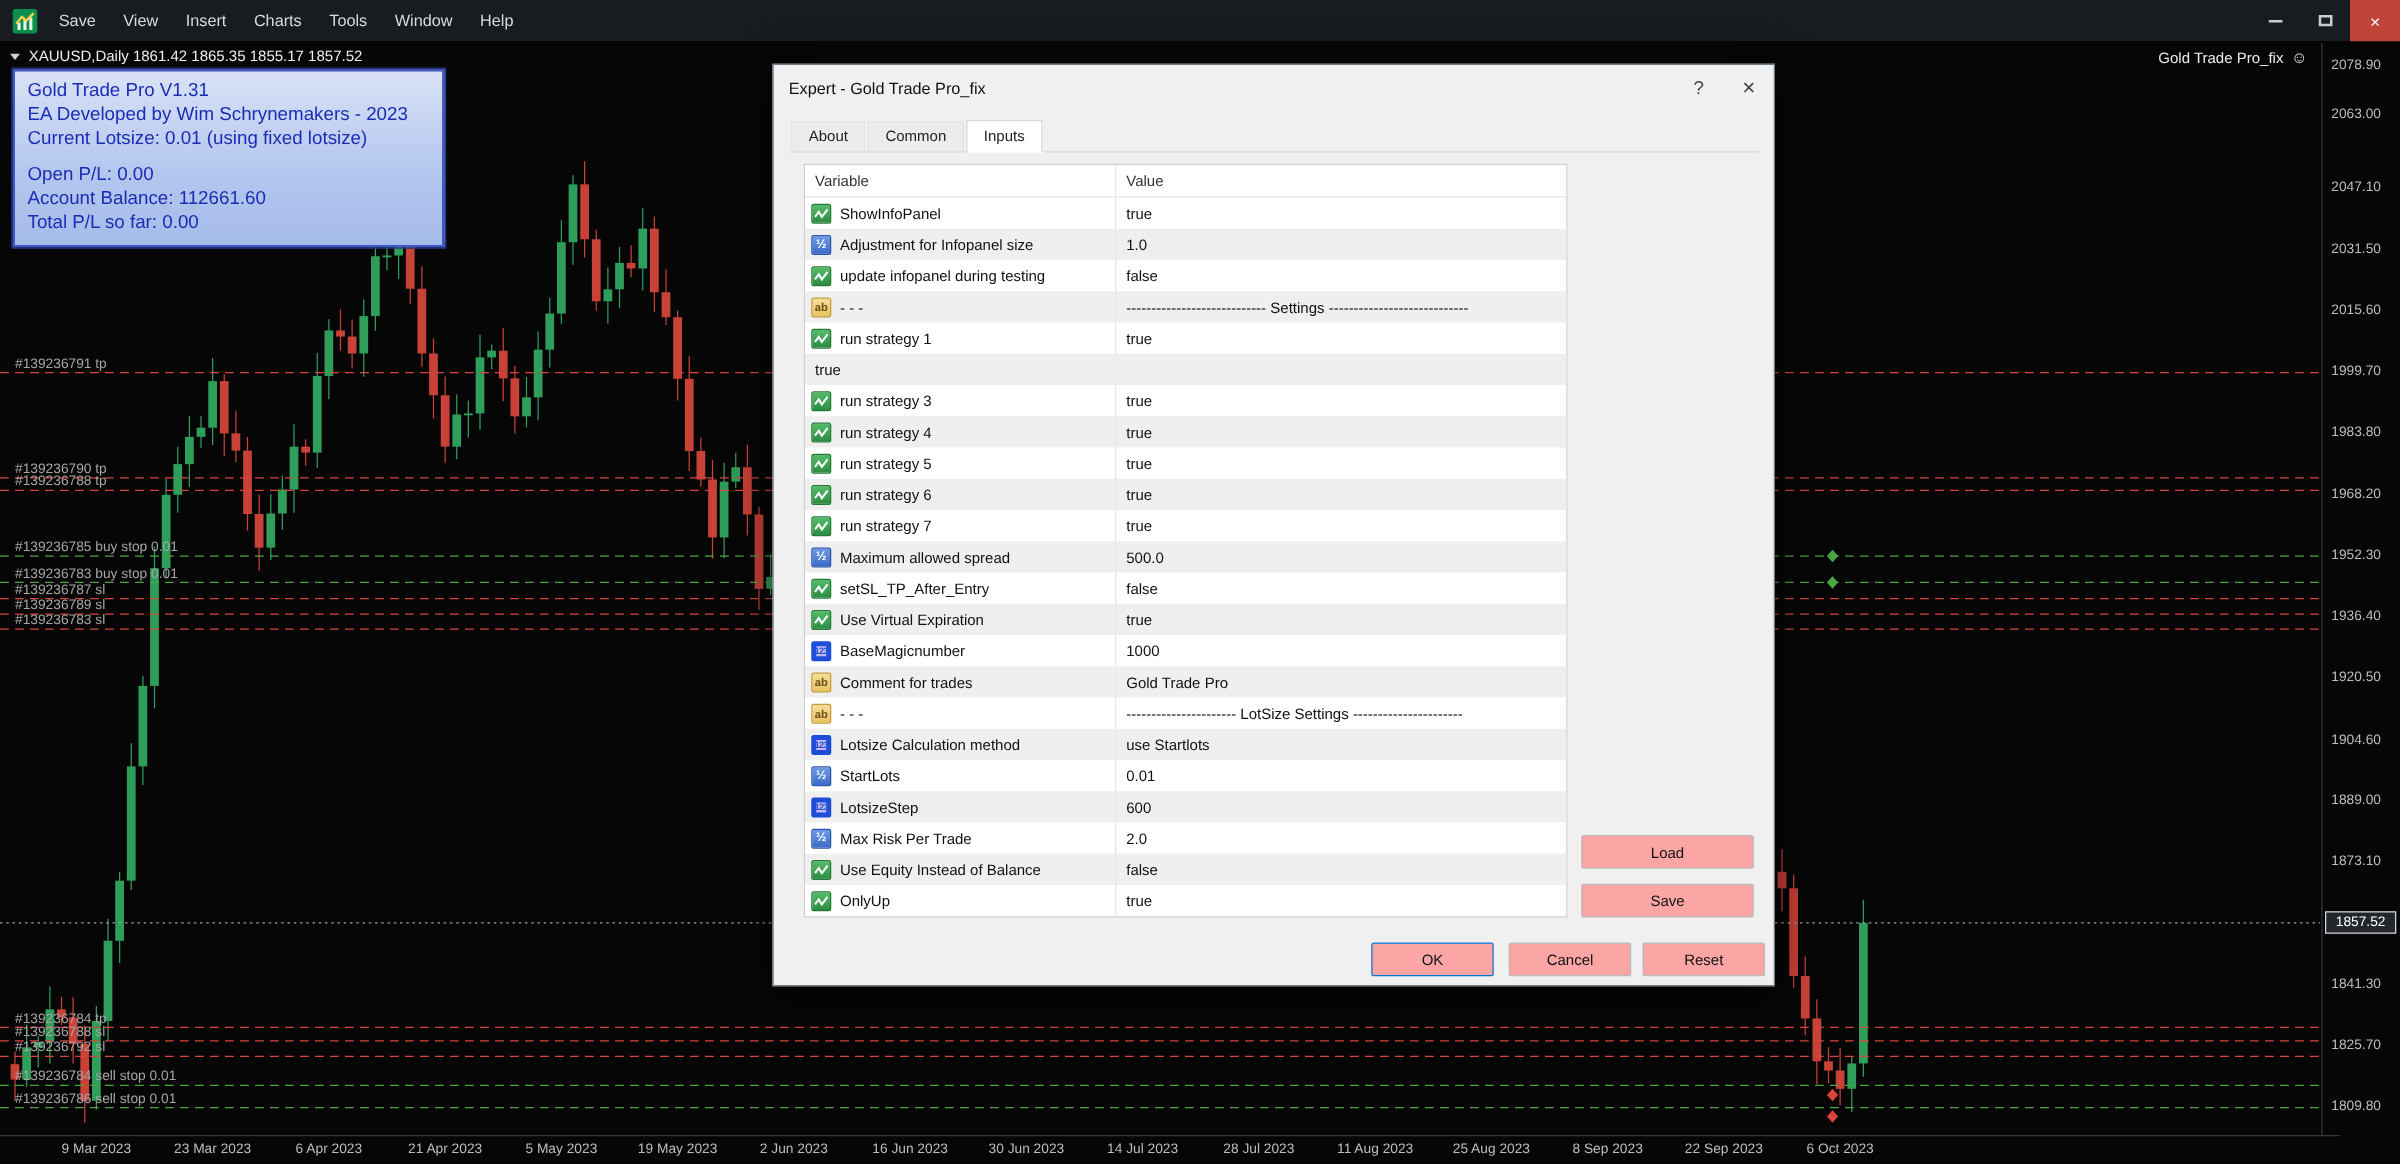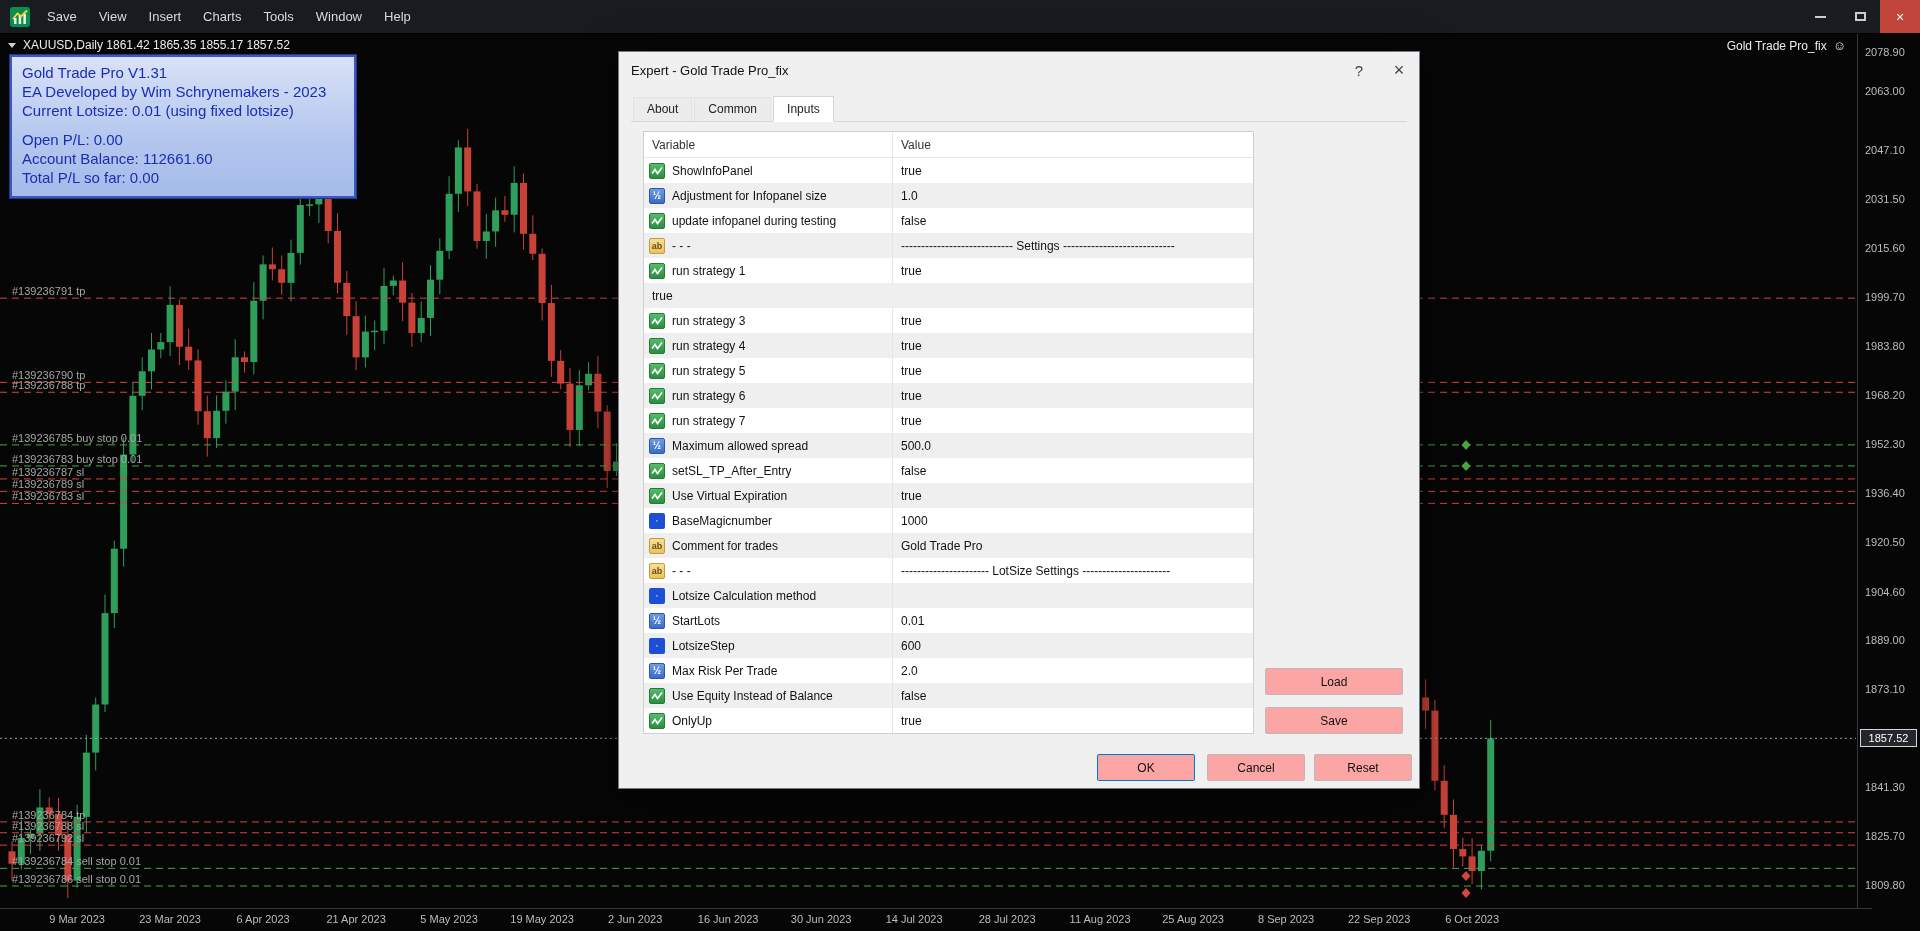--- a/index.html
+++ b/index.html
@@ -77,21 +77,21 @@
   .prow { display:flex; height:25px; align-items:stretch; font-size:12px; color:#111;justify-content:space-between; }
   .prow-even { background:#efefef; }
   .prow .pt-col1 { display:flex; align-items:center; gap:7px; padding-left:5px; }
   .prow .pt-col2 { display:flex; align-items:center; }
   .pname, .pval { white-space:nowrap; overflow:hidden; }
   .icon { width:16px; height:16px; border-radius:2px; flex:none;
           display:inline-flex; align-items:center; justify-content:center; font-weight:bold; }
   .icon-bool { background:linear-gradient(#54bd68,#2c8c42); border:1px solid #247a37; }
   .icon-double { background:linear-gradient(#6f9be6,#3a6cc8); border:1px solid #2d56a8;
                  color:#fff; font-size:10px; }
-  .icon-int { background:#c4b5fd; border:7px solid #1d4ed8; color:#1d55c9;
+  .icon-int { background:#c4b5fd; border:4px solid #1d4ed8; color:#1d55c9;
               font-size:7.5px; letter-spacing:-.5px; }
   .icon-string { background:linear-gradient(#f7df9a,#eac25e); border:1px solid #c49a3a;
                  color:#6b4c12; font-size:9px; }
 
   .btn { position:absolute; height:27px; background:#fca5a5; border:1px solid #b9b9b9;
          border-radius:2px; font-size:12px; color:#111; font-family:inherit; cursor:default; }
   .btn-load   { left:646px; top:616px; width:138px; }
   .btn-save   { left:646px; top:655px; width:138px; }
   .btn-ok     { left:478px; top:702px; width:98px; border:1px solid #0078d7; }
   .btn-cancel { left:588px; top:702px; width:98px; }
@@ -722,20 +722,21 @@
             <span class="icon icon-string">ab</span>
             <span class="pname">- - -</span>
           </div>
           <div class="pt-col2 pval">---------------------- LotSize Settings ----------------------</div>
         </div>
         <div class="prow prow-even">
           <div class="pt-col1">
             <span class="icon icon-int">123</span>
             <span class="pname">Lotsize Calculation method</span>
           </div>
+          <div class="pt-col2 pval">use Startlots</div>
         </div>
         <div class="prow prow-odd">
           <div class="pt-col1">
             <span class="icon icon-double">½</span>
             <span class="pname">StartLots</span>
           </div>
           <div class="pt-col2 pval">0.01</div>
         </div>
         <div class="prow prow-even">
           <div class="pt-col1">

